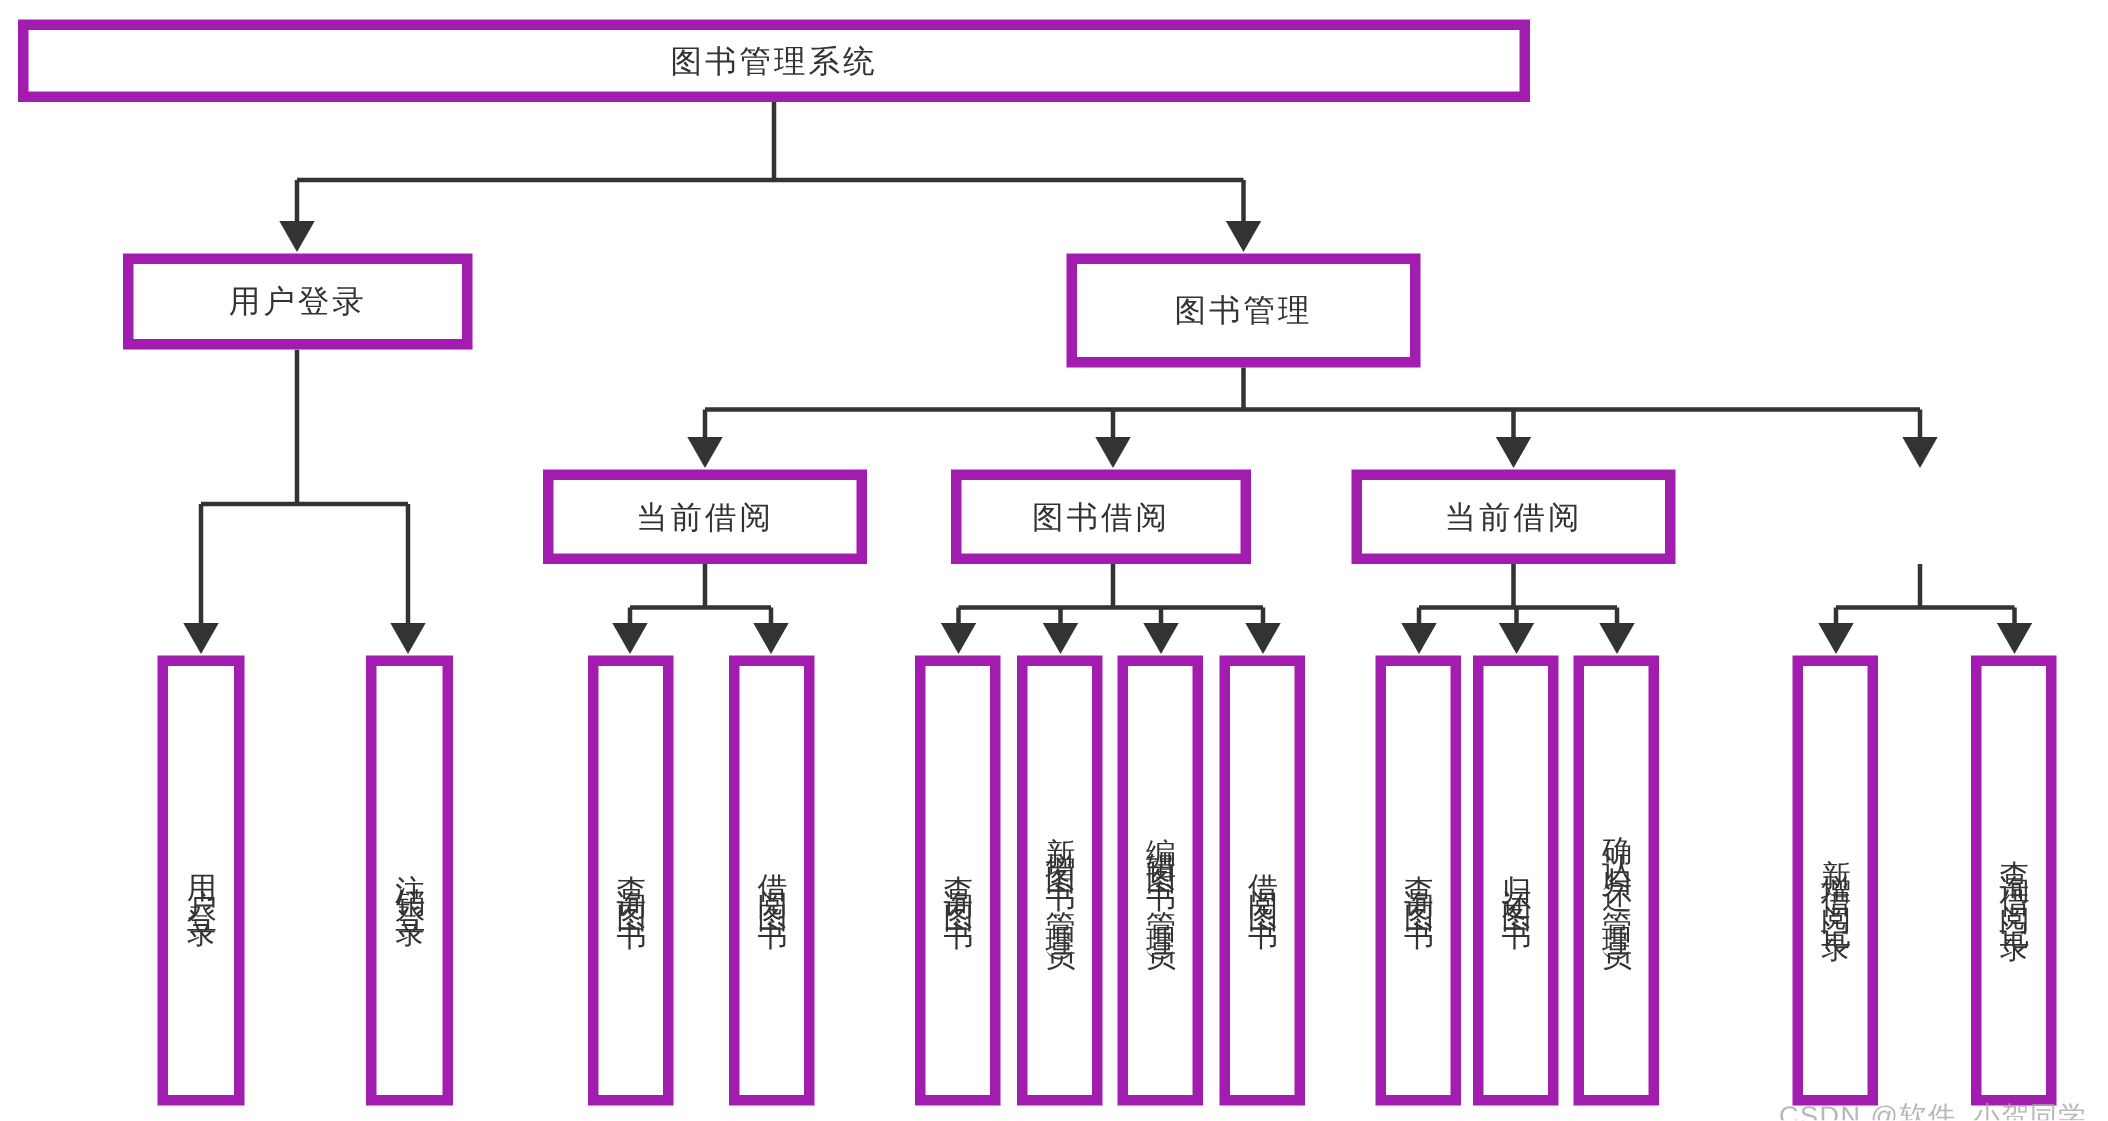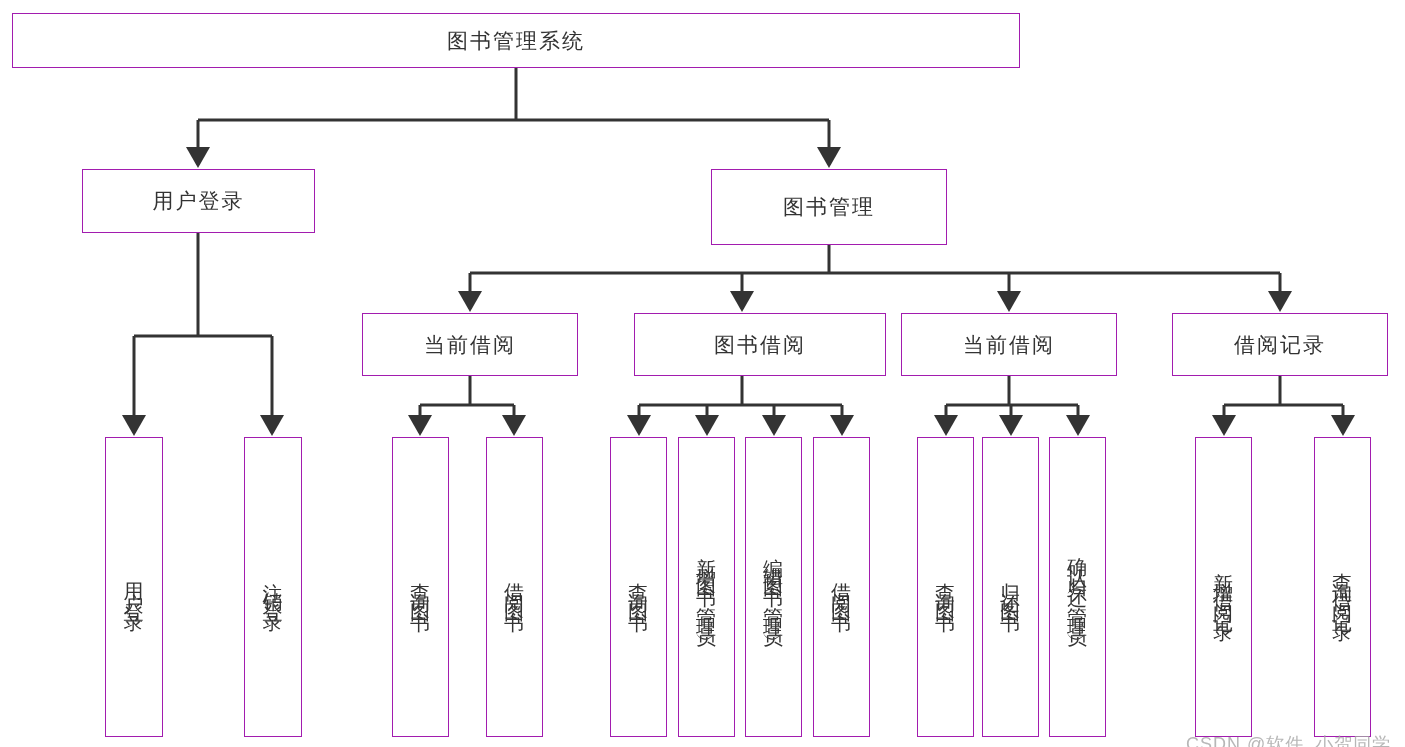--- a/index.html
+++ b/index.html
@@ -13,21 +13,21 @@
   }
   .connectors {
     position: absolute;
     left: 0; top: 0;
     pointer-events: none;
   }
   .node {
     position: absolute;
     box-sizing: border-box;
     background: #ffffff;
-    border: 1px solid #a21caf;
+    border: 7px solid #a21caf;
     display: flex;
     align-items: center;
     justify-content: center;
     color: #333333;
   }
   .hlbl {
     font-size: 21px;
     letter-spacing: 2px;
     color: #333333;
     white-space: nowrap;
@@ -102,28 +102,25 @@
   <div class="node" style="left:82px; top:169px; width:233px; height:64px;">
     <span class="hlbl">用户登录</span>
   </div>
   <div class="node" style="left:711px; top:169px; width:236px; height:76px;">
     <span class="hlbl">图书管理</span>
   </div>
 
   <div class="node" style="left:362px; top:313px; width:216px; height:63px;">
     <span class="hlbl">当前借阅</span>
   </div>
-  <div class="node" style="left:634px; top:313px; width:252px; height:63px;">
+  <div class="node" style="left:634px; top:313px; width:200px; height:63px;">
     <span class="hlbl">图书借阅</span>
   </div>
   <div class="node" style="left:901px; top:313px; width:216px; height:63px;">
     <span class="hlbl">当前借阅</span>
-  </div>
-  <div class="node" style="left:1172px; top:313px; width:216px; height:63px;">
-    <span class="hlbl">借阅记录</span>
   </div>
 
   <div class="node" style="left:105px; top:437px; width:58px; height:300px;">
     <span class="vlbl">用户登录</span>
   </div>
   <div class="node" style="left:244px; top:437px; width:58px; height:300px;">
     <span class="vlbl">注销登录</span>
   </div>
 
   <div class="node" style="left:392px; top:437px; width:57px; height:300px;">

